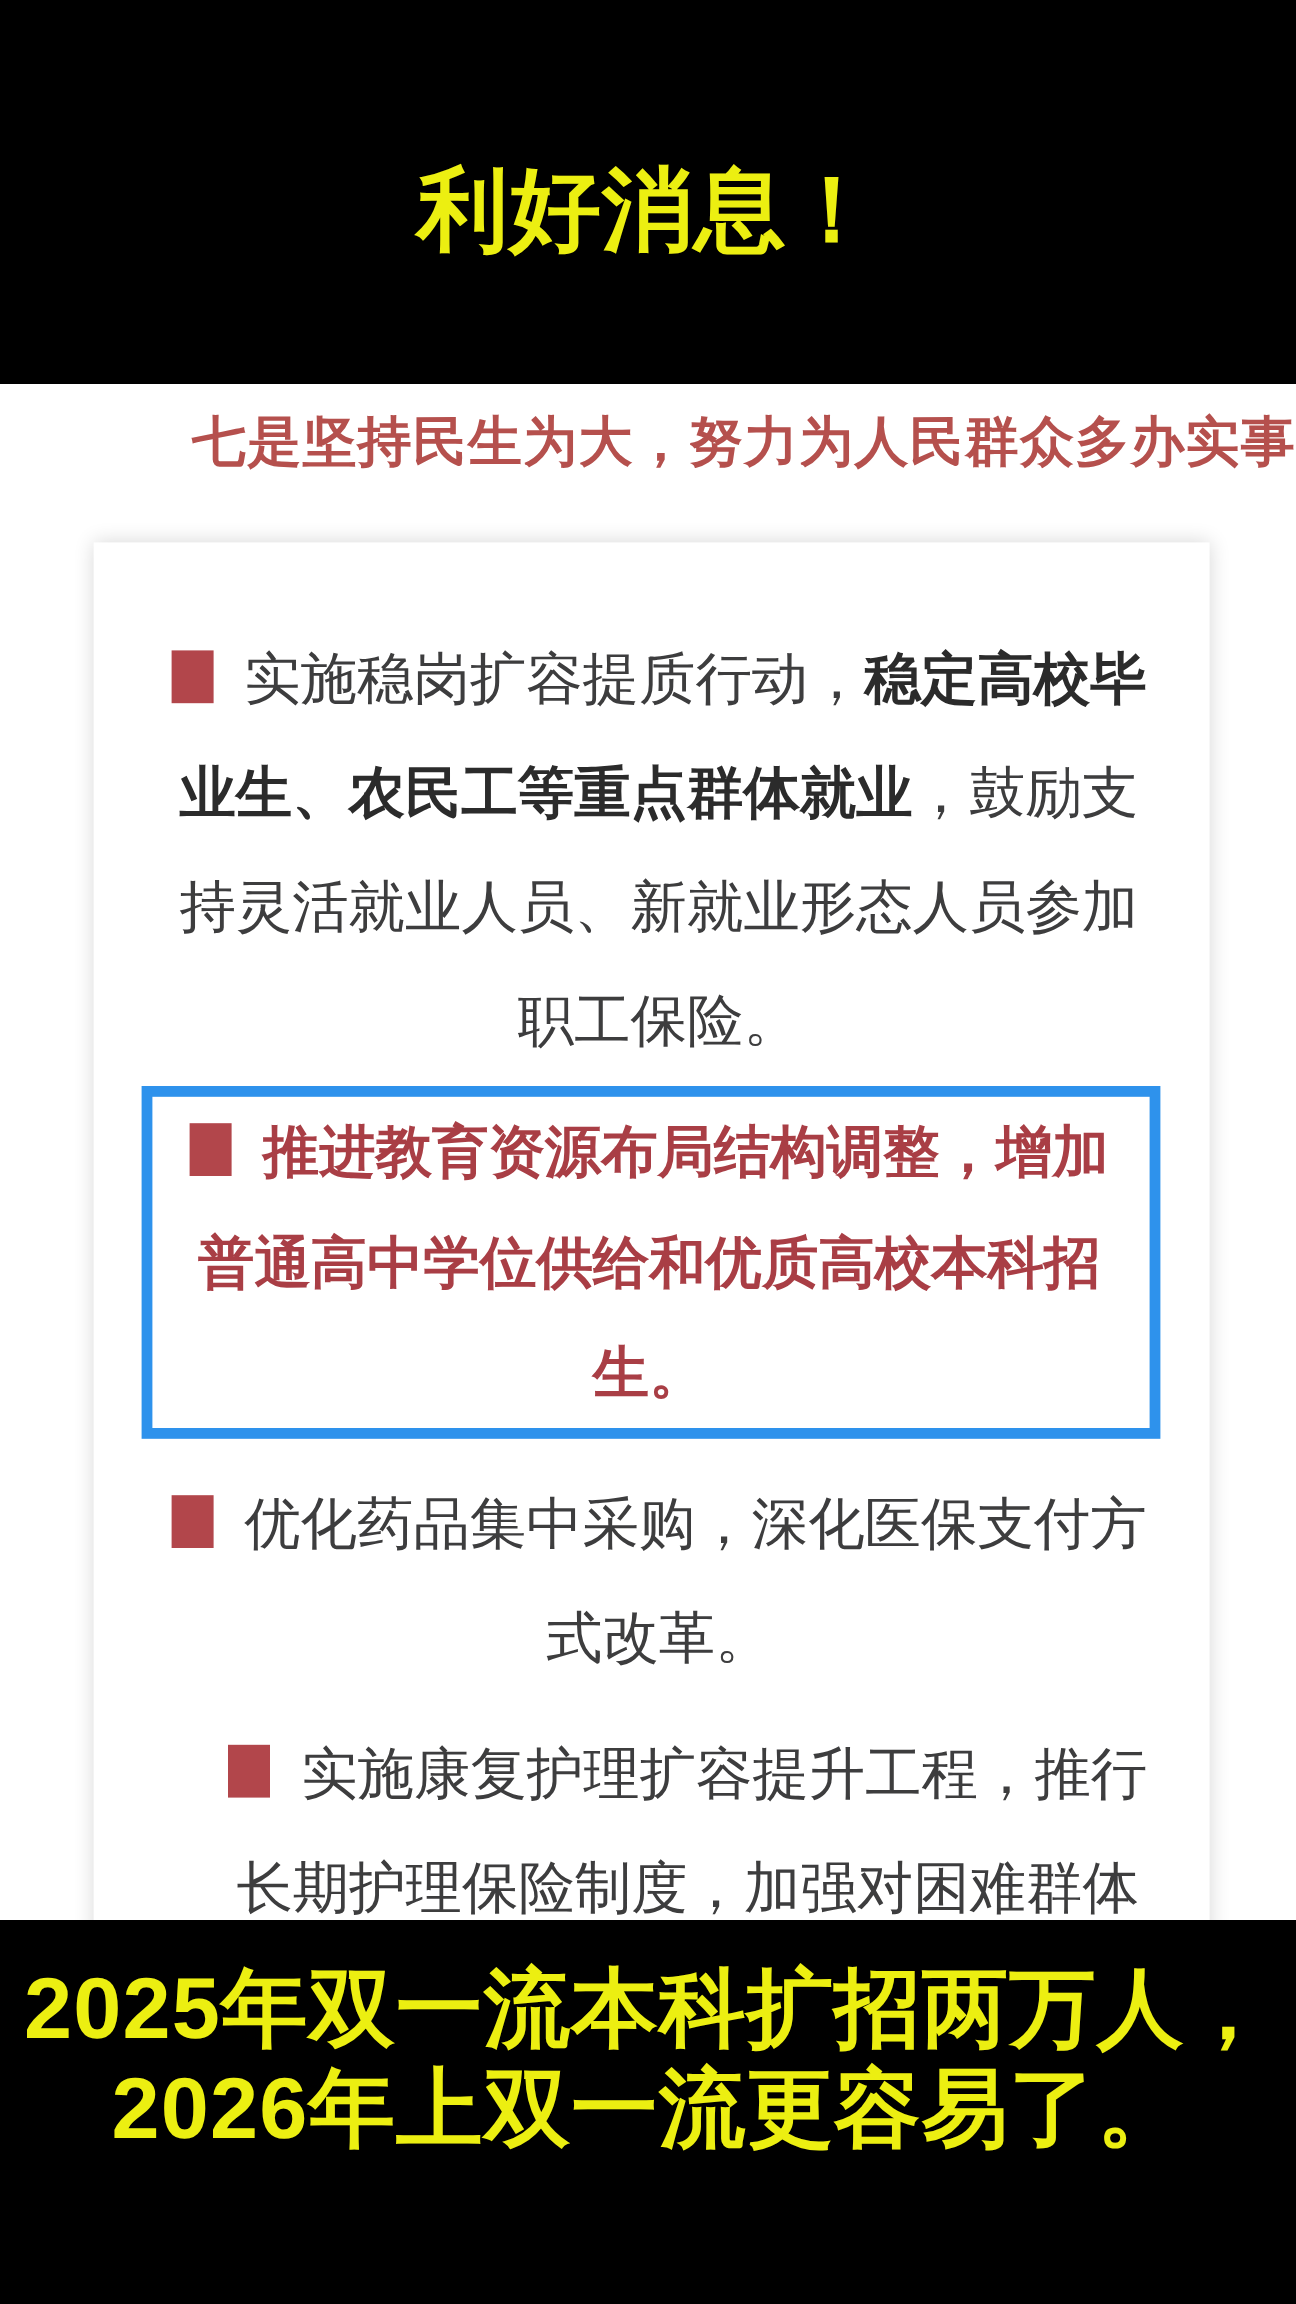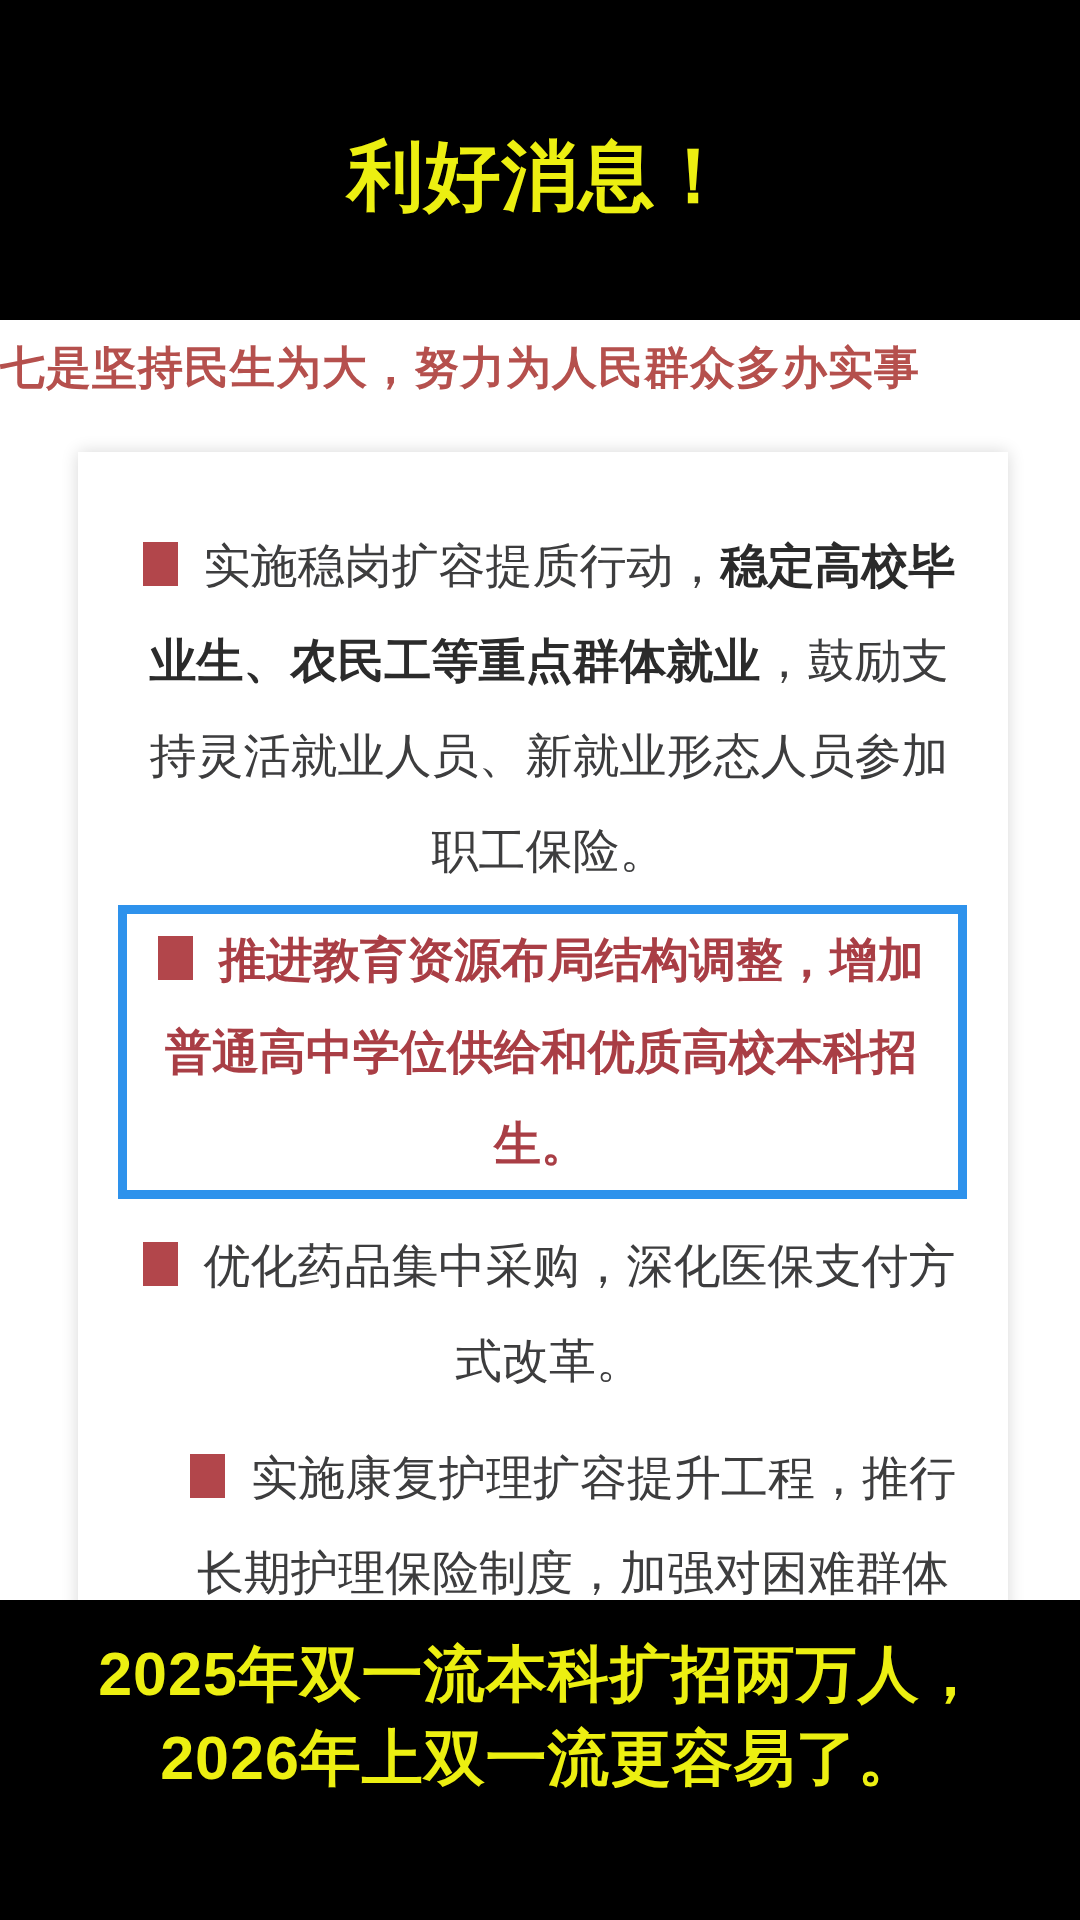--- a/index.html
+++ b/index.html
@@ -16,21 +16,21 @@
   }
   .top-banner .title{
     padding-top:128px;
     font-size:76px;font-weight:900;line-height:95px;letter-spacing:1px;
     color:var(--banner-text,#ECEF11);
     white-space:nowrap;
   }
   
   .section-heading{
     position:absolute;top:338px;left:0;width:1080px;
-    text-align:left;
+    text-align:right;
     font-size:45px;font-weight:bold;letter-spacing:1px;
     color:var(--heading-red,#B5504D);
     z-index:2;
   }
   
   .card{
     position:absolute;left:78px;top:452px;width:930px;height:1180px;
     box-sizing:border-box;
     background:var(--card-bg,#fff);
     box-shadow:0 0 16px rgba(0,0,0,0.16);
@@ -57,31 +57,31 @@
     border:9px solid var(--highlight-border,#2E92EC);
     padding:0 16px 0 13px;
     background:#fff;
   }
   .highlight-box p.bullet{
     line-height:92px;
     font-weight:bold;
     color:var(--highlight-red,#A93E45);
   }
   .highlight-box p.bullet .seg-bold{color:var(--highlight-red,#A93E45);}
-  .card p.b2{margin-top:0;font-family:Liberation Mono, monospace;}
+  .card p.b2{margin-top:0;}
   .card p.b3{margin-top:18px;margin-left:48px;}
   
   .bottom-banner{
     position:absolute;top:1600px;left:0;width:1080px;height:320px;
     background:var(--banner-bg,#000);
     text-align:center;z-index:5;
   }
   .bottom-banner .title{
     padding-top:32px;
-    font-size:61px;font-weight:900;line-height:84px;letter-spacing:1px;
+    font-size:72px;font-weight:900;line-height:84px;letter-spacing:1px;
     color:var(--banner-text,#ECEF11);
     white-space:nowrap;
   }
 </style>
 </head>
 <body>
 
 <div class="top-banner">
   <div class="title">
     <div>利好消息！</div>

